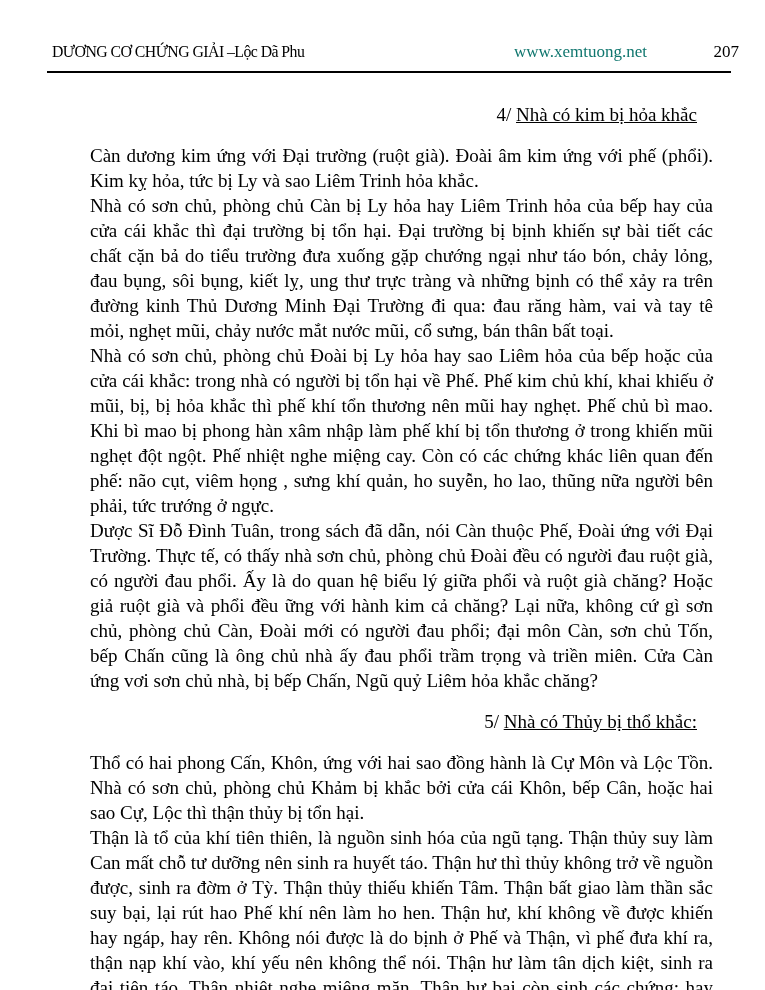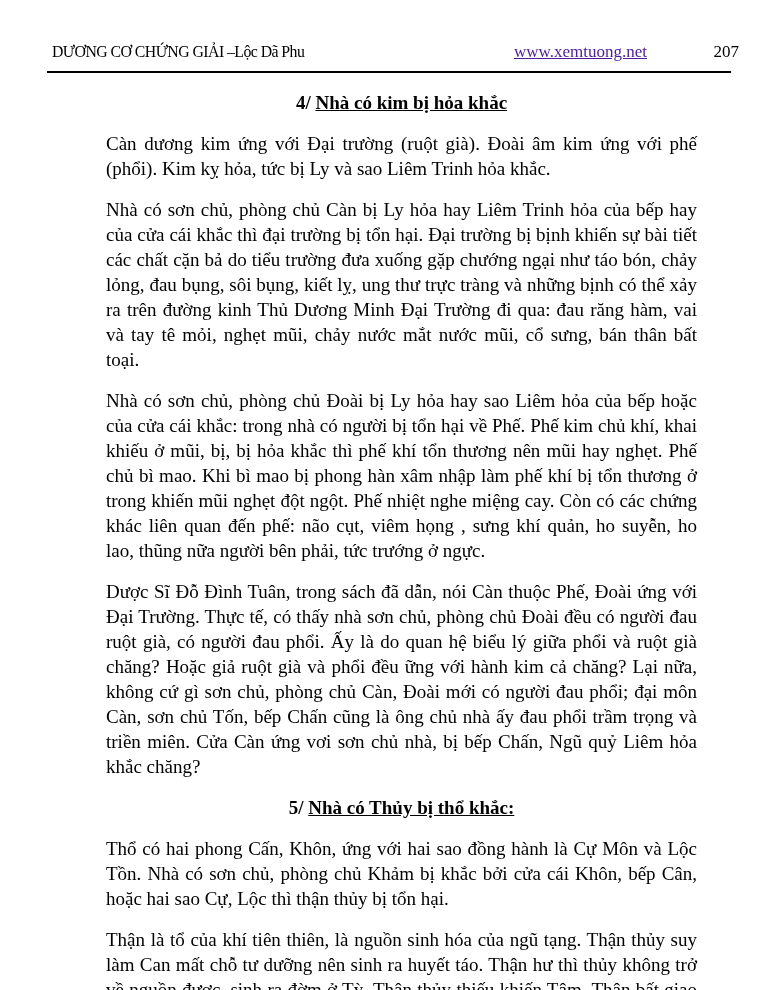--- a/index.html
+++ b/index.html
@@ -28,22 +28,21 @@
     line-height: 20px;
     white-space: nowrap;
   }
   .header-title {
     flex: 1 1 auto;
     letter-spacing: -0.6px;
     transform: scaleX(0.93);
     transform-origin: left center;
   }
   .header-link {
-    color: #4c1d95;
-    text-decoration: underline;
+    color: #0f766e;
     margin-right: 58px;
     cursor: pointer;
   }
   .header-pagenum {
     width: 34px;
     text-align: right;
   }
   .header-rule {
     position: absolute;
     top: 71px;
@@ -55,34 +54,34 @@
   .body-column {
     position: absolute;
     top: 86px;
     left: 90px;
     width: 623px;
     font-size: 19px;
     line-height: 25px;
     text-align: justify;
   }
   .section-heading {
-    font-weight: bold;
-    margin: 4px;
+    font-weight: normal;
+    margin: 16px;
     font-size: 19px;
     line-height: 25px;
-    text-align: center;
+    text-align: right;
   }
   .section-heading .heading-number {
     text-decoration: none;
   }
   .section-heading .heading-title {
     text-decoration: underline;
   }
   .body-column p {
-    margin: 16px;
+    margin: 0;
     padding: 0;
   }
 </style>
 </head>
 <body>
 
 <div class="page">
 
   <div class="header">
     <span class="header-title">DƯƠNG CƠ CHỨNG GIẢI –Lộc Dã Phu</span>

